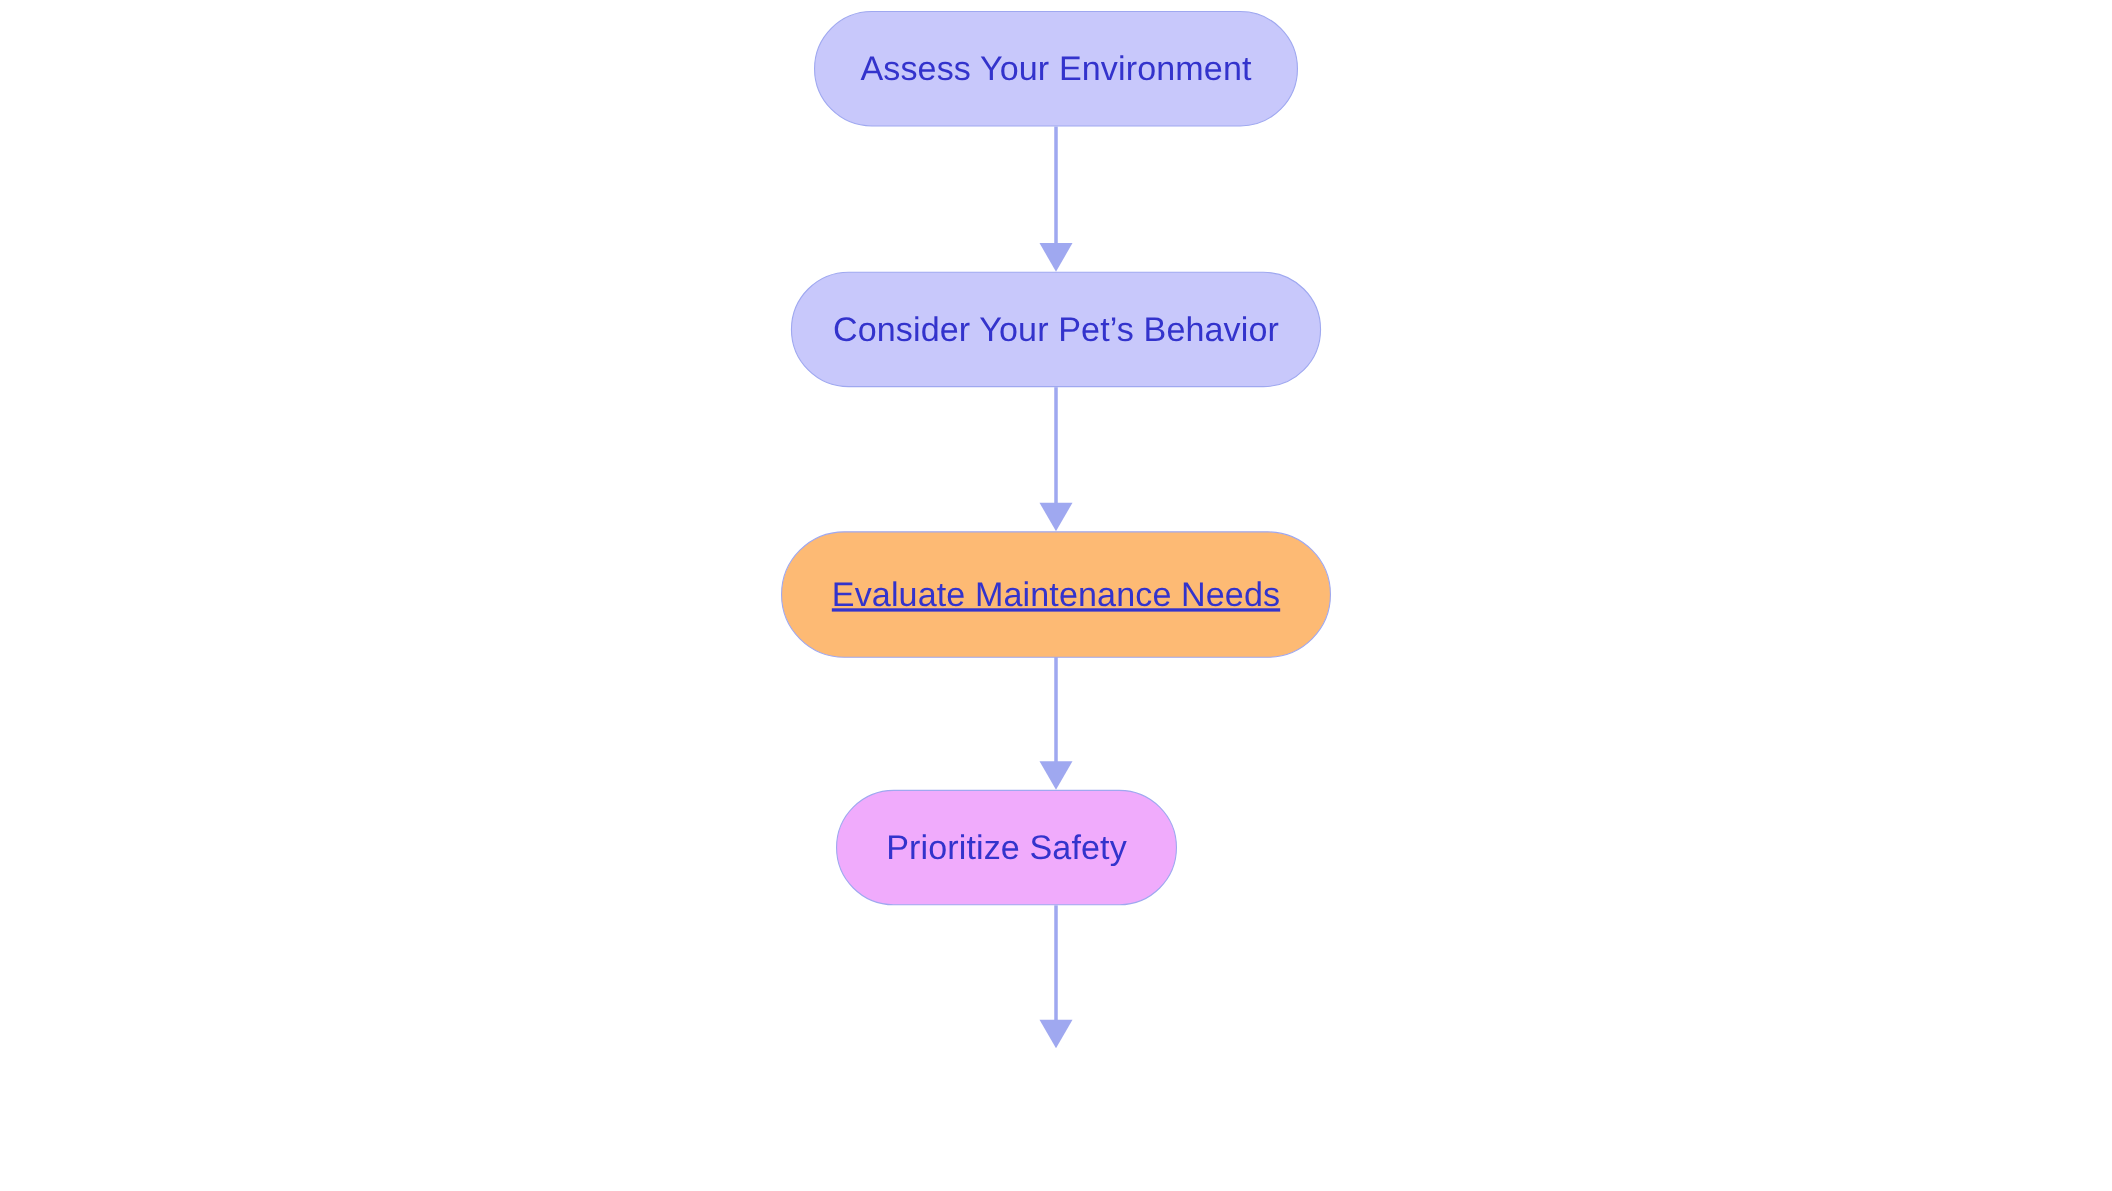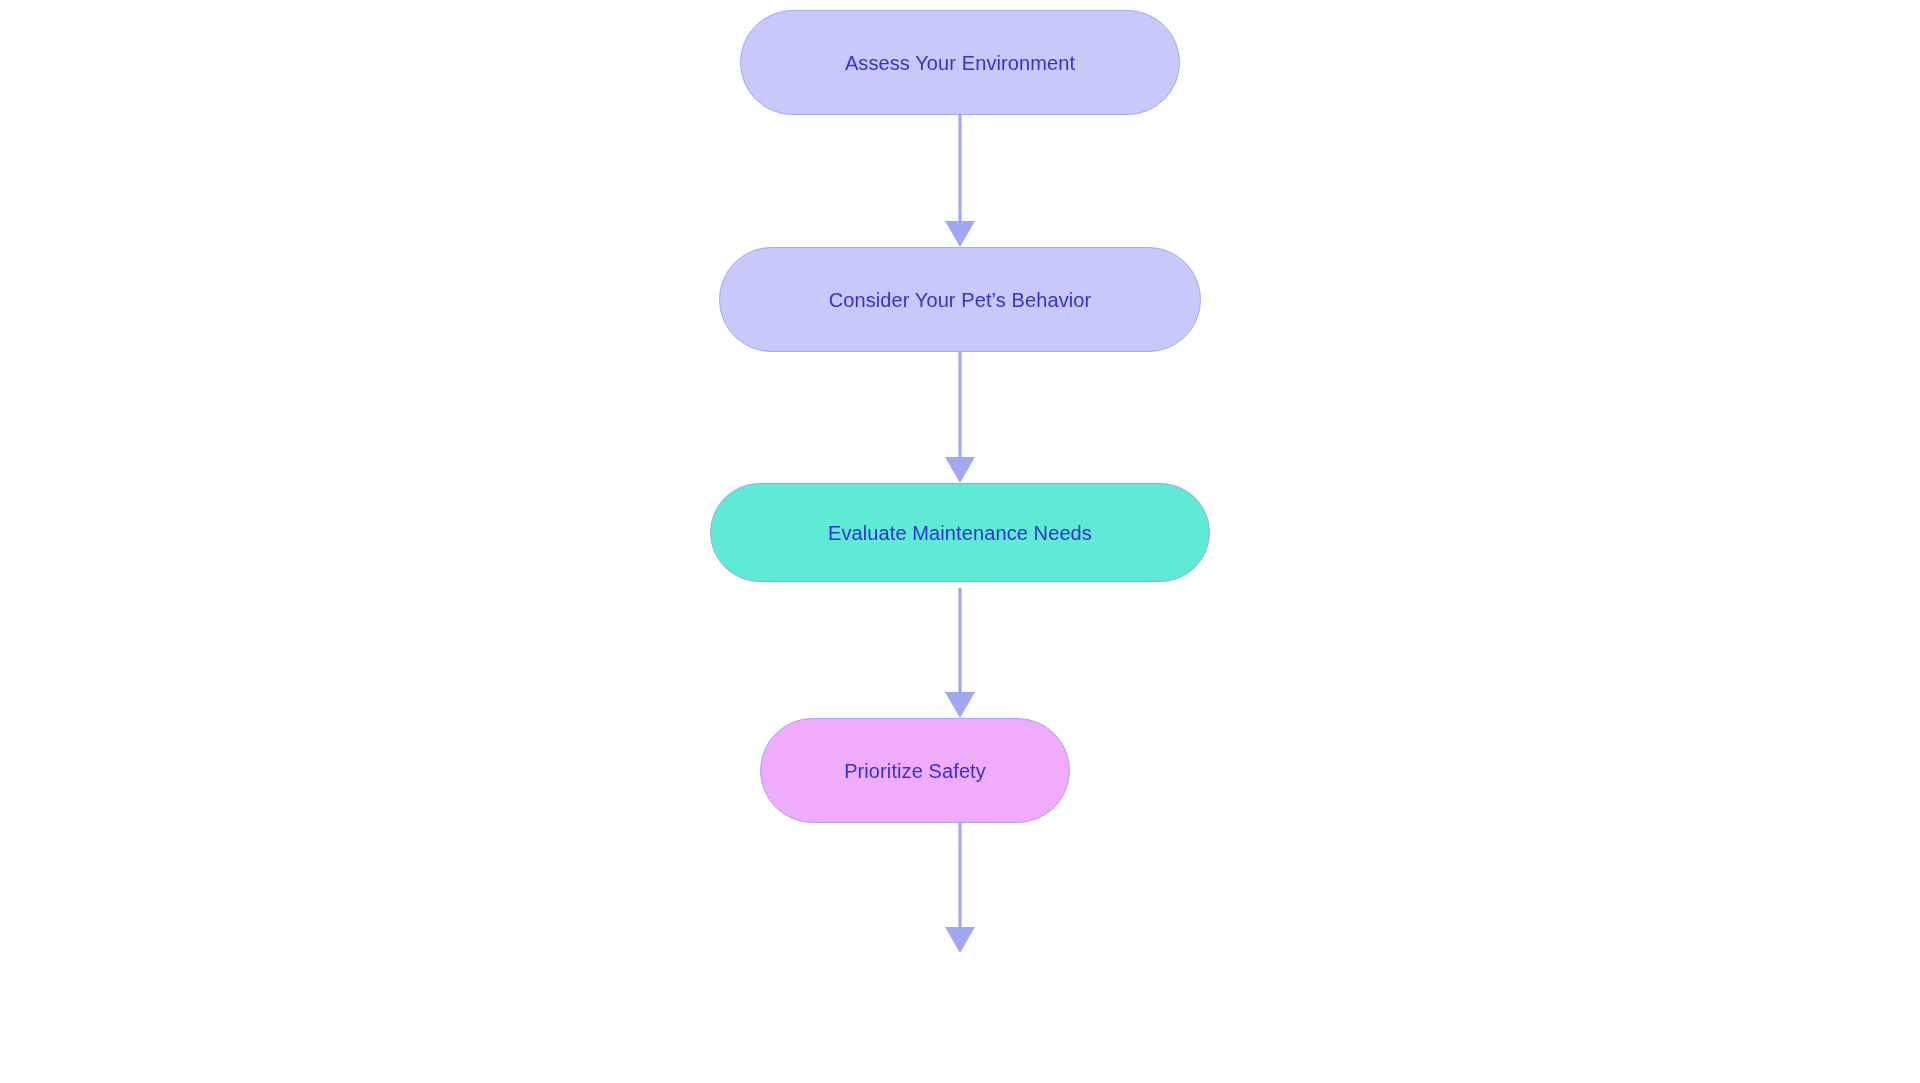--- a/index.html
+++ b/index.html
@@ -26,21 +26,21 @@
     position: absolute;
     box-sizing: border-box;
     display: flex;
     align-items: center;
     justify-content: center;
     background: #c8c8fb;
     border: 1.6px solid #9fa8f0;
     border-radius: 999px;
     color: #3333cc;
     font-family: "Liberation Sans", sans-serif;
-    font-size: 20px;
+    font-size: 31px;
     font-weight: 400;
     letter-spacing: 0.1px;
     white-space: nowrap;
     line-height: 1;
     z-index: 2;
   }
 
   .flow-connector {
     position: absolute;
     z-index: 1;
@@ -78,19 +78,19 @@
         <line x1="15" y1="0" x2="15" y2="106" stroke="#9fa8f0" stroke-width="3.2"></line>
         <polygon points="0,104 30,104 15,130" fill="#9fa8f0"></polygon>
       </svg>
     </div>
     <div class="flow-node" style="left: 740px; top: 10px; width: 440px; height: 105px; background: rgb(200, 200, 251); border-color: rgb(159, 168, 240); color: rgb(51, 51, 204);">
       <span>Assess Your Environment</span>
     </div>
     <div class="flow-node" style="left: 719px; top: 247px; width: 482px; height: 105px; background: rgb(200, 200, 251); border-color: rgb(159, 168, 240); color: rgb(51, 51, 204);">
       <span>Consider Your Pet’s Behavior</span>
     </div>
-    <div class="flow-node" style="left: 710px; top: 483px; width: 500px; height: 99px; background: #5eead4; border-color: rgb(159, 168, 240); color: rgb(51, 51, 204);">
+    <div class="flow-node" style="left: 710px; top: 483px; width: 500px; height: 115px; background: #fdba74; border-color: rgb(159, 168, 240); color: rgb(51, 51, 204); text-decoration: underline;">
       <span>Evaluate Maintenance Needs</span>
     </div>
     <div class="flow-node" style="left: 760px; top: 718px; width: 310px; height: 105px; background: #f0abfc; border-color: rgb(159, 168, 240); color: rgb(51, 51, 204);">
       <span>Prioritize Safety</span>
     </div>
   </div>
 
 </body></html>

